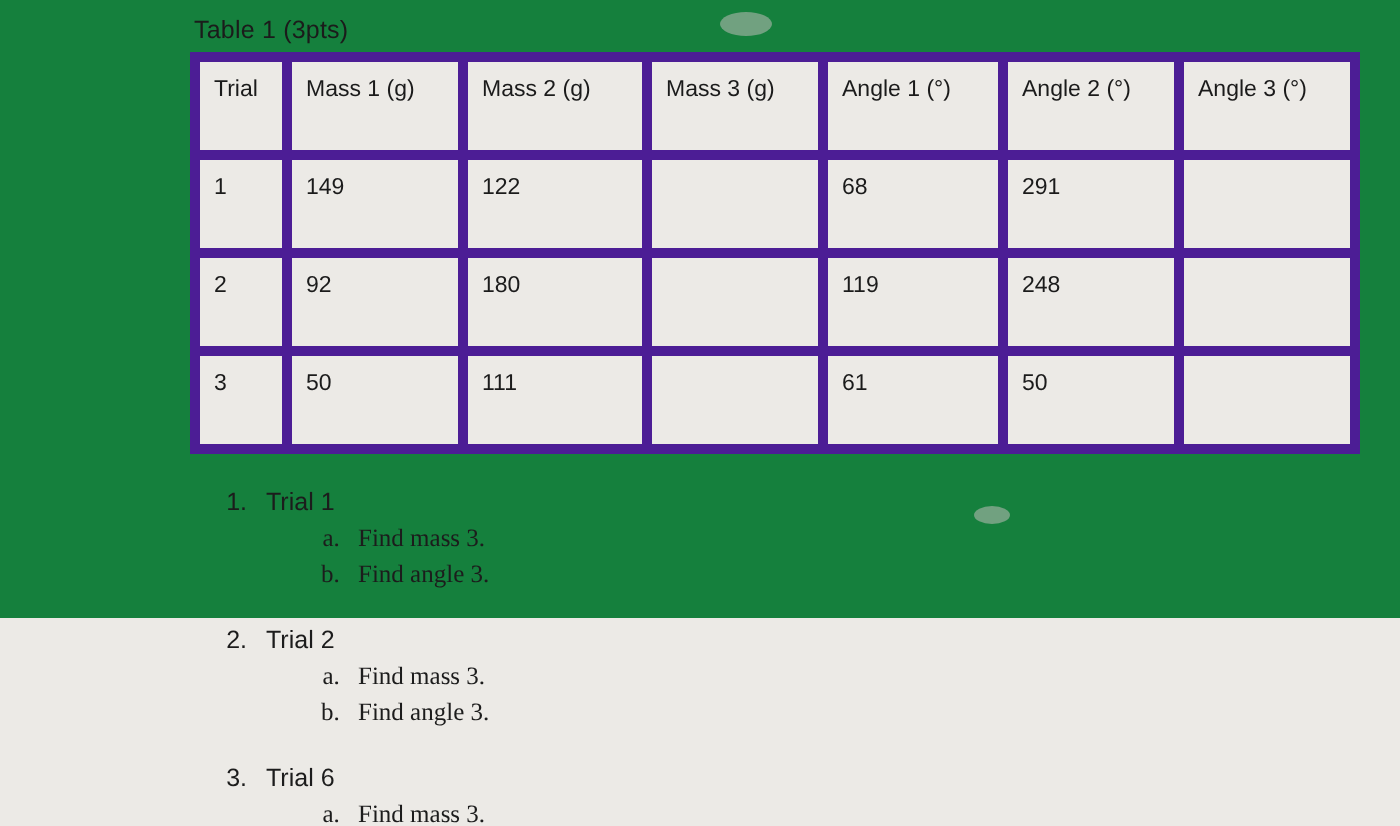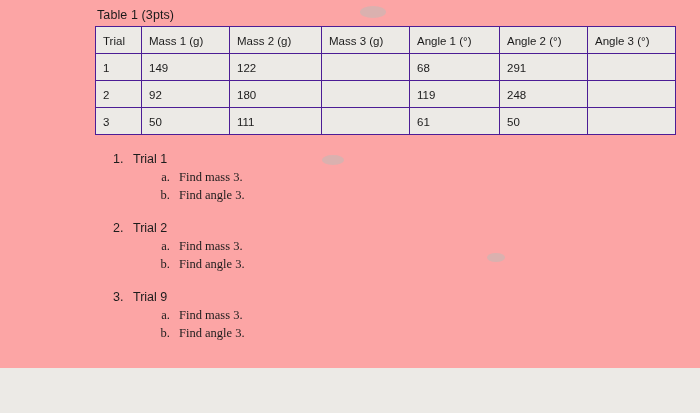--- a/index.html
+++ b/index.html
@@ -10,22 +10,22 @@
     width: 700px;
     height: 413px;
     background: #eceae6;
     font-family: "Liberation Sans", sans-serif;
     color: #1c1c1c;
     overflow: hidden;
   }
   .page {
     position: relative;
     width: 700px;
-    height: 368px;
-    background: #fca5a5;
+    height: 309px;
+    background: #15803d;
   }
   .content {
     position: absolute;
     left: 95px;
     top: 8px;
     width: 580px;
   }
   .table-caption {
     font-size: 12.5px;
     color: #1b1b1b;
@@ -33,25 +33,25 @@
     letter-spacing: 0.1px;
   }
   table.data-table {
     border-collapse: collapse;
     width: 580px;
     background: #eceae6;
     table-layout: fixed;
   }
   table.data-table th,
   table.data-table td {
-    border: 1px solid #4c1d95;
+    border: 5px solid #4c1d95;
     font-size: 11.5px;
     font-weight: normal;
     text-align: left;
-    padding: 6px 6px 4px 7px;
+    padding: 6px 6px 22px 7px;
     height: 16px;
     vertical-align: middle;
     color: #1b1b1b;
     background: #eceae6;
   }
   table.data-table col.c-trial { width: 46px; }
   table.data-table col.c-m1 { width: 88px; }
   table.data-table col.c-m2 { width: 92px; }
   table.data-table col.c-m3 { width: 88px; }
   table.data-table col.c-a1 { width: 90px; }
@@ -172,21 +172,21 @@
         </ol>
       </li>
       <li>
         <span>Trial 2</span>
         <ol class="sub">
           <li>Find mass 3.</li>
           <li>Find angle 3.</li>
         </ol>
       </li>
       <li>
-        <span>Trial 9</span>
+        <span>Trial 6</span>
         <ol class="sub">
           <li>Find mass 3.</li>
           <li>Find angle 3.</li>
         </ol>
       </li>
     </ol>
 
   </div>
 </div>
 

